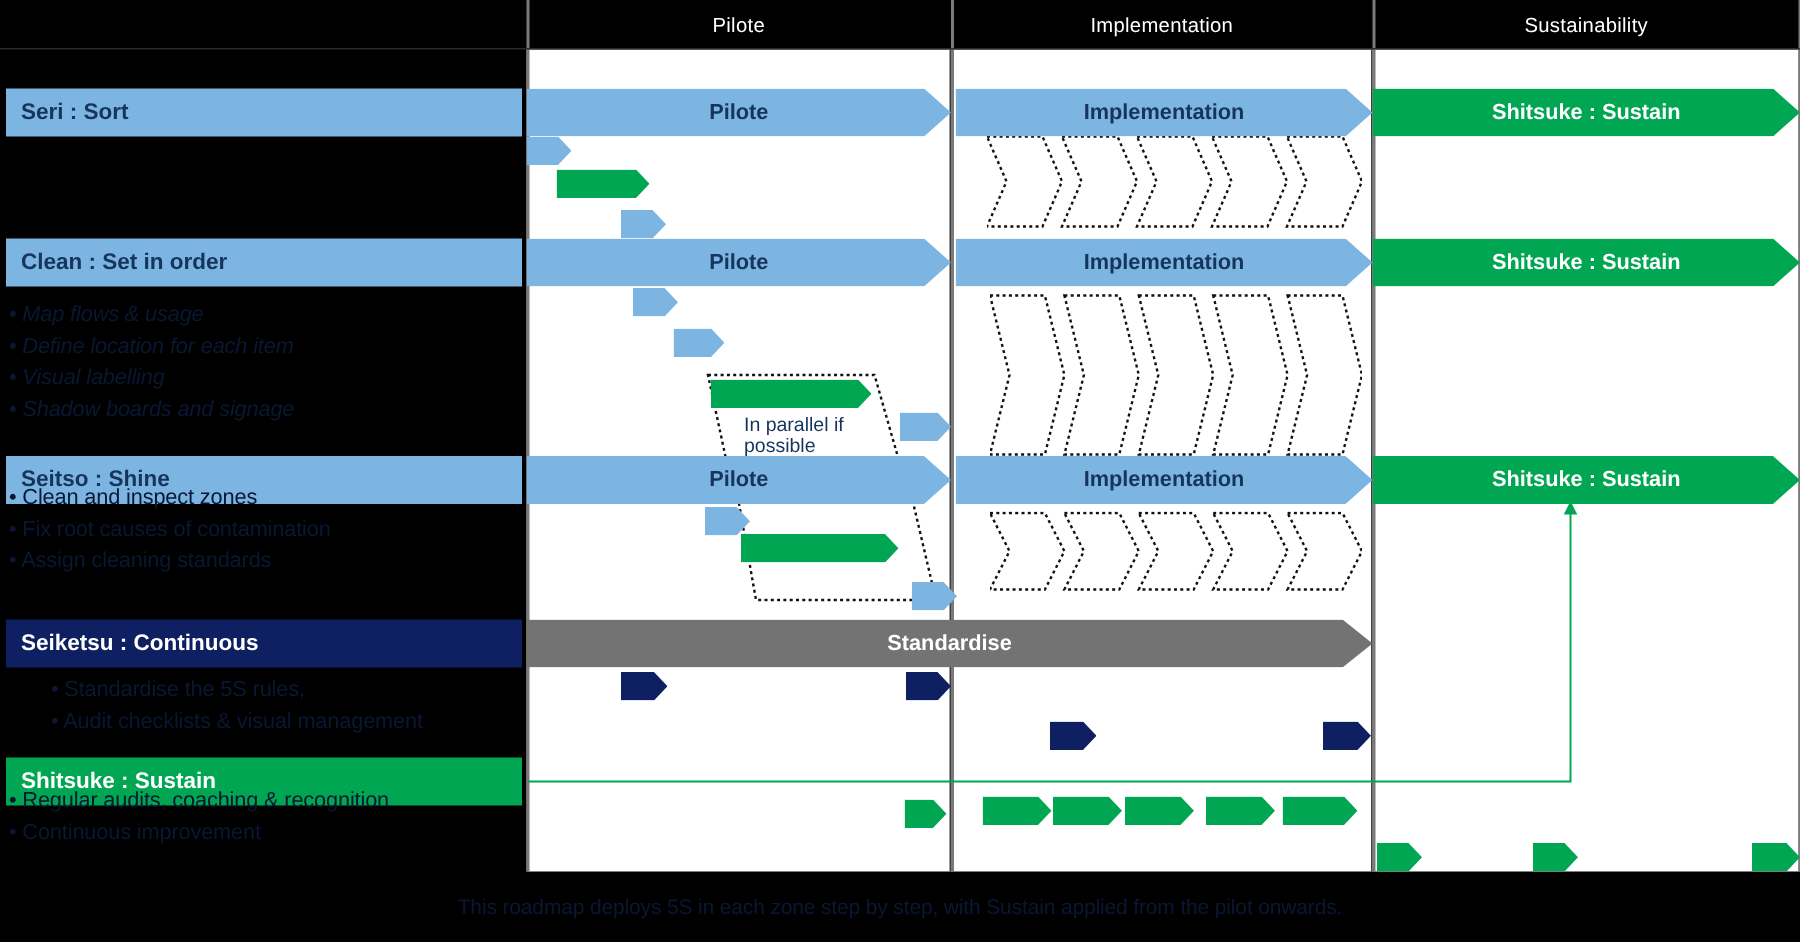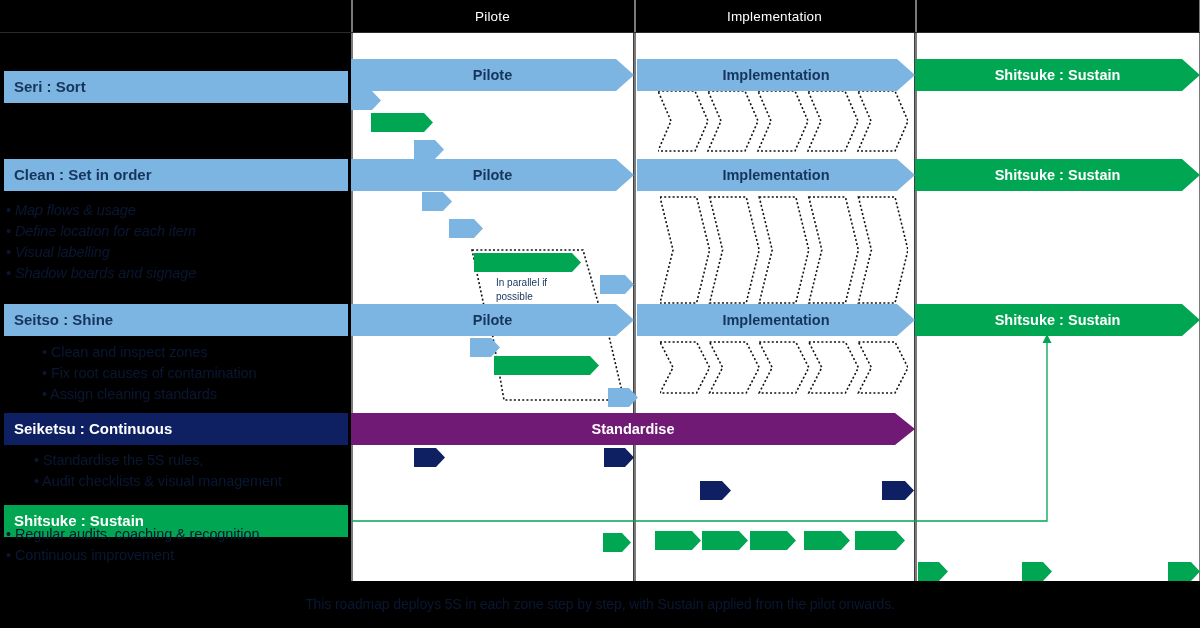--- a/index.html
+++ b/index.html
@@ -84,21 +84,21 @@
     overflow: visible;
   }
   .phase-bar .body {
     position: absolute; inset: 0;
     display: flex; align-items: center; justify-content: center;
   }
   .chev-blue  { background: #7CB4E2; color: #16355C;
                 clip-path: polygon(0 0, calc(100% - 18px) 0, 100% 50%, calc(100% - 18px) 100%, 0 100%); }
   .chev-green { background: #00A651; color: #ffffff;
                 clip-path: polygon(0 0, calc(100% - 18px) 0, 100% 50%, calc(100% - 18px) 100%, 0 100%); }
-  .chev-navy  { background: #701a75; color: #ffffff;
+  .chev-navy  { background: #737373; color: #ffffff;
                 clip-path: polygon(0 0, calc(100% - 20px) 0, 100% 50%, calc(100% - 20px) 100%, 0 100%); }
 
   
   .marker {
     position: absolute;
     height: 19px;
     clip-path: polygon(0 0, calc(100% - 9px) 0, 100% 50%, calc(100% - 9px) 100%, 0 100%);
   }
   .m-blue  { background: #7CB4E2; }
   .m-green { background: #00A651; }
@@ -107,21 +107,21 @@
   
   .dot-chev { position: absolute; }
   .dot-chev svg { display: block; }
 
   
   .callout { position: absolute; }
   .callout svg { display: block; }
   .callout-text {
     position: absolute;
     color: #16355C;
-    font-size: 10px;
+    font-size: 13px;
     line-height: 14px;
     font-weight: normal;
     white-space: pre-line;
   }
 
   
   .fb-arrow { position: absolute; }
 
   
   .caption {
@@ -137,20 +137,21 @@
 <body>
 
 <div id="stage">
     <div class="col-band" style="left: 351px; width: 283px;"></div>
     <div class="col-header" style="left: 351px; width: 283px;">Pilote</div>
     <div class="col-divider" style="left: 351px;"></div>
     <div class="col-band" style="left: 634px; width: 281px;"></div>
     <div class="col-header" style="left: 634px; width: 281px;">Implementation</div>
     <div class="col-divider" style="left: 634px;"></div>
     <div class="col-band" style="left: 915px; width: 285px;"></div>
+    <div class="col-header" style="left: 915px; width: 285px;">Sustainability</div>
     <div class="col-divider" style="left: 915px;"></div>
     <div class="col-divider" style="left: 1198.5px;"></div>
     <div style="position: absolute; left: 0px; top: 32px; width: 1200px; height: 1px; background: rgb(42, 42, 42);"></div>
     <div class="dot-chev" style="left: 658px; top: 90px;">
       <svg width="250" height="62">
         <path d="M 0 1 L 37 1 L 50 31 L 37 61 L 0 61 L 13 31 Z" fill="none" stroke="#111111" stroke-width="1.6" stroke-dasharray="2 2.2"></path>
         <path d="M 50 1 L 87 1 L 100 31 L 87 61 L 50 61 L 63 31 Z" fill="none" stroke="#111111" stroke-width="1.6" stroke-dasharray="2 2.2"></path>
         <path d="M 100 1 L 137 1 L 150 31 L 137 61 L 100 61 L 113 31 Z" fill="none" stroke="#111111" stroke-width="1.6" stroke-dasharray="2 2.2"></path>
         <path d="M 150 1 L 187 1 L 200 31 L 187 61 L 150 61 L 163 31 Z" fill="none" stroke="#111111" stroke-width="1.6" stroke-dasharray="2 2.2"></path>
         <path d="M 200 1 L 237 1 L 250 31 L 237 61 L 200 61 L 213 31 Z" fill="none" stroke="#111111" stroke-width="1.6" stroke-dasharray="2 2.2"></path>
@@ -161,21 +162,21 @@
     </div>
     <div class="phase-bar chev-blue" style="left: 637px; top: 59px; width: 278px;">
       <div class="body">Implementation</div>
     </div>
     <div class="phase-bar chev-green" style="left: 915px; top: 59px; width: 285px;">
       <div class="body">Shitsuke : Sustain</div>
     </div>
     <div class="marker m-blue" style="left: 351px; top: 91px; width: 30px;"></div>
     <div class="marker m-green" style="left: 371px; top: 113px; width: 62px;"></div>
     <div class="marker m-blue" style="left: 414px; top: 140px; width: 30px;"></div>
-    <div class="row-label blue" style="top: 71px;">Seri : Sort</div>
+    <div class="row-label blue" style="top: 59px;">Seri : Sort</div>
     <div class="callout" style="left: 470px; top: 248px;">
       <svg width="133" height="62">
         <path d="M 2 2 L 113 2 L 129 58 L 14 58 Z" fill="none" stroke="#111111" stroke-width="1.6" stroke-dasharray="2 2.2"></path>
       </svg>
     </div>
     <div class="callout-text" style="left: 496px; top: 276px; width: 80px;">In parallel if possible</div>
     <div class="dot-chev" style="left: 660px; top: 196px;">
       <svg width="248" height="108">
         <path d="M 0 1 L 36.6 1 L 49.6 54 L 36.6 107 L 0 107 L 13 54 Z" fill="none" stroke="#111111" stroke-width="1.6" stroke-dasharray="2 2.2"></path>
         <path d="M 49.6 1 L 86.2 1 L 99.2 54 L 86.2 107 L 49.6 107 L 62.6 54 Z" fill="none" stroke="#111111" stroke-width="1.6" stroke-dasharray="2 2.2"></path>
@@ -222,21 +223,21 @@
     <div class="phase-bar chev-blue" style="left: 637px; top: 304px; width: 278px;">
       <div class="body">Implementation</div>
     </div>
     <div class="phase-bar chev-green" style="left: 915px; top: 304px; width: 285px;">
       <div class="body">Shitsuke : Sustain</div>
     </div>
     <div class="marker m-blue" style="left: 470px; top: 338px; width: 30px;"></div>
     <div class="marker m-green" style="left: 494px; top: 356px; width: 105px;"></div>
     <div class="marker m-blue" style="left: 608px; top: 388px; width: 30px;"></div>
     <div class="row-label blue" style="top: 304px;">Seitso : Shine</div>
-    <div class="bullets" style="top: 342px; margin-left: 36px;">• Clean and inspect zones
+    <div class="bullets" style="top: 322px;">• Clean and inspect zones
 • Fix root causes of contamination
 • Assign cleaning standards</div>
     <div class="phase-bar chev-navy" style="left: 351px; top: 413px; width: 564px;">
       <div class="body">Standardise</div>
     </div>
     <div class="marker m-navy" style="left: 414px; top: 448px; width: 31px;"></div>
     <div class="marker m-navy" style="left: 604px; top: 448px; width: 30px;"></div>
     <div class="marker m-navy" style="left: 700px; top: 481px; width: 31px;"></div>
     <div class="marker m-navy" style="left: 882px; top: 481px; width: 32px;"></div>
     <div class="row-label navy" style="top: 413px;">Seiketsu : Continuous</div>

